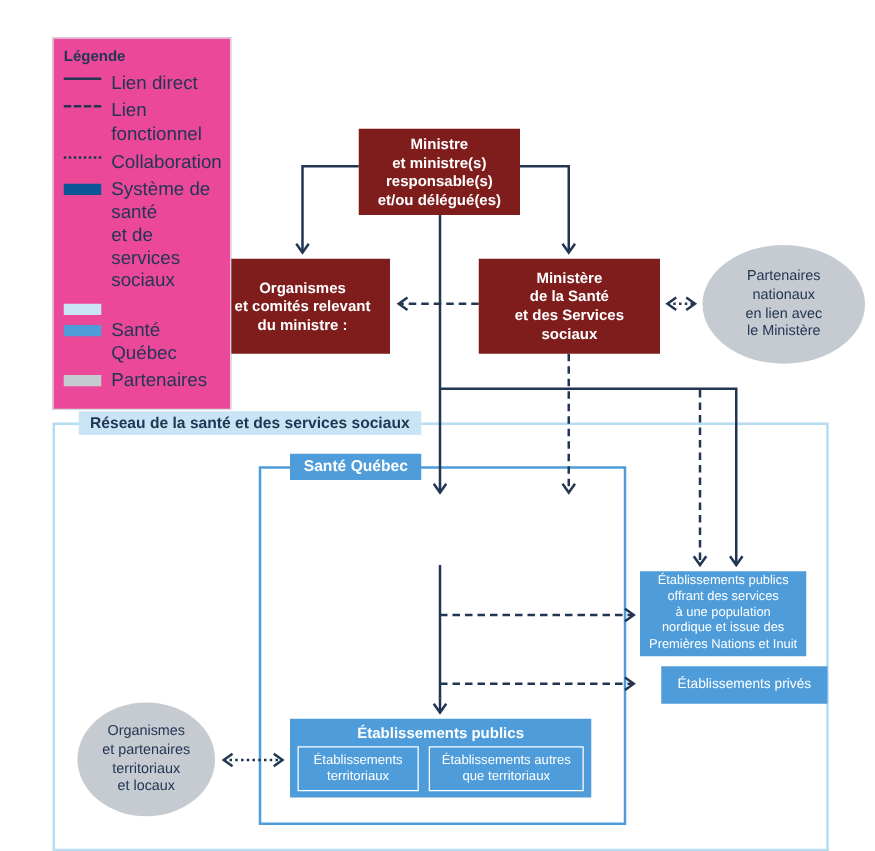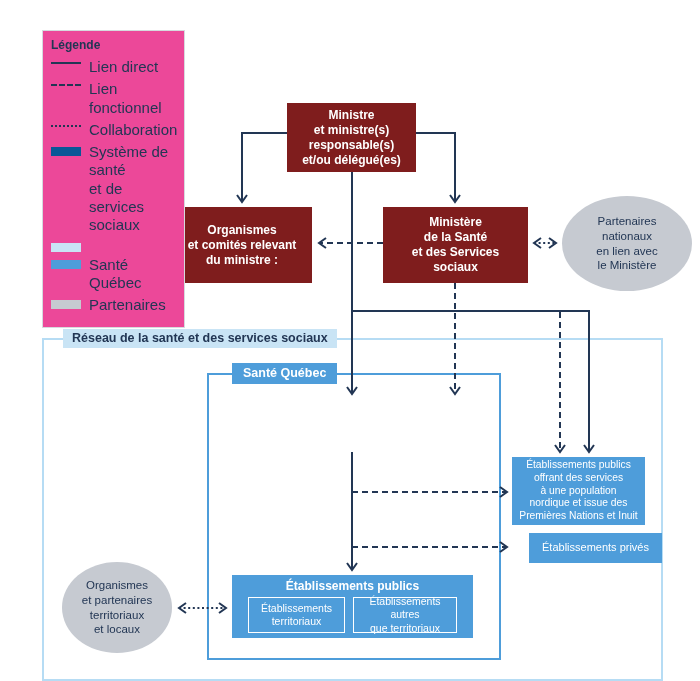--- a/index.html
+++ b/index.html
@@ -52,21 +52,21 @@
   .box-haute{left:232px;top:399px;width:241px;height:53px;}
   .box-nordique{left:512px;top:457px;width:133px;height:68px;}
   .box-nordique .ns{font-size:10.3px;}
   .box-prives{left:512px;top:533px;width:133px;height:30px;margin-left:17px;}
   .box-prives .ns{font-size:11px;}
   .box-etab{left:232px;top:575px;width:241px;height:63px;justify-content:flex-start;padding-top:4px;}
   .etab-children{display:flex;gap:8px;margin-top:3px;justify-content:space-between;}
   .child-box{border:1px solid #ffffff;color:#ffffff;font-size:10.5px;line-height:1.25;
     display:flex;align-items:center;justify-content:center;text-align:center;box-sizing:border-box;}
   .child-1{width:97px;height:36px;}
-  .child-2{width:104px;height:36px;}
+  .child-2{width:124px;height:36px;}
 
   
   .ellipse{background:#c6cad1;border-radius:50%;color:#223654;font-size:11.5px;line-height:1.3;
     display:flex;align-items:center;justify-content:center;text-align:center;z-index:3;}
   .el-nat{left:562px;top:196px;width:130px;height:95px;}
   .el-terr{left:62px;top:562px;width:110px;height:91px;}
 </style>
 </head>
 <body>
 

